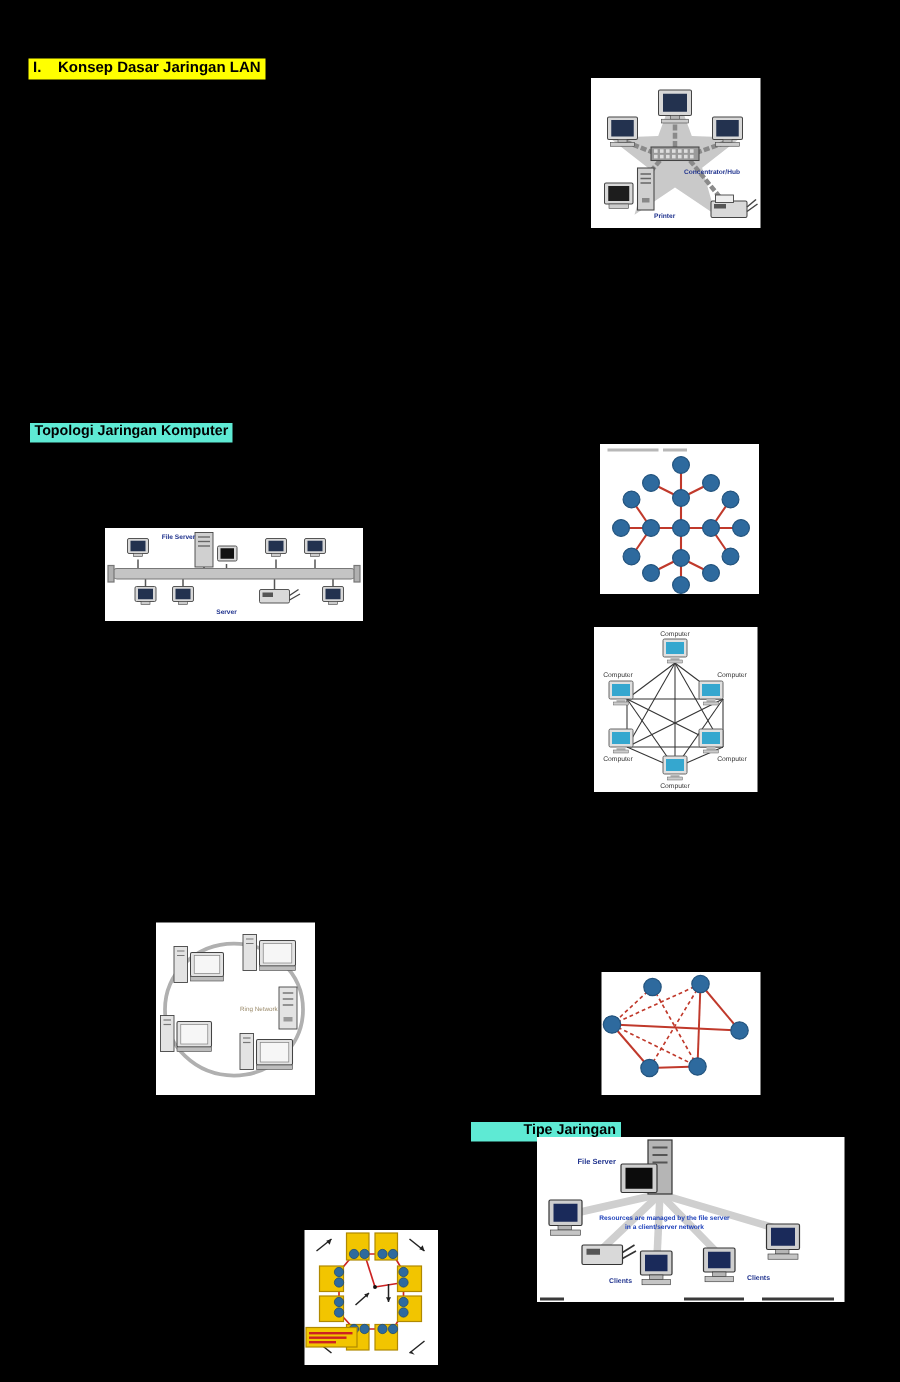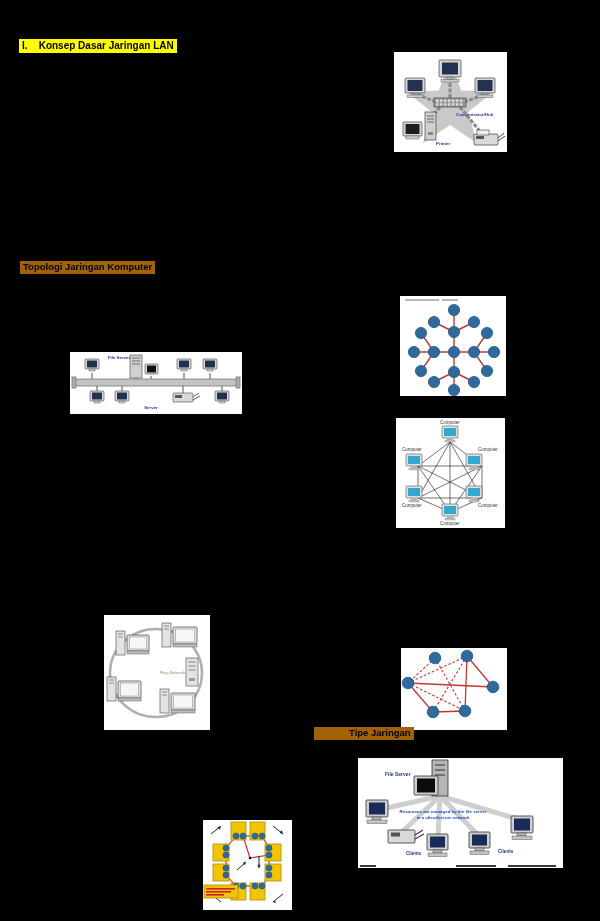--- a/index.html
+++ b/index.html
@@ -1,21 +1,21 @@
 <!DOCTYPE html>
 <html><head>
 <meta charset="utf-8">
 <style>
   html,body{margin:0;padding:0;background:#000;}
   .page{position:relative;width:600px;height:921px;background:#000;overflow:hidden;
         font-family:"Liberation Sans", sans-serif;}
   .hl{position:absolute;font-weight:bold;color:#000;white-space:pre;line-height:1.15;
       padding:1px 3px;}
   .hl-yellow{background:#ffff00;font-size:10px;}
-  .hl-magenta{background:#a16207;font-size:9.5px;}
+  .hl-magenta{background:#5eead4;font-size:9.5px;margin-top:21px;}
   .fig{position:absolute;background:#fff;}
   svg{display:block;}
   text{font-family:"Liberation Sans", sans-serif;}
 </style>
 </head>
 <body>
 
 <div class="page">
 
   <div class="hl hl-yellow" style="left:19px;top:39px;">I.    Konsep Dasar Jaringan LAN</div>

